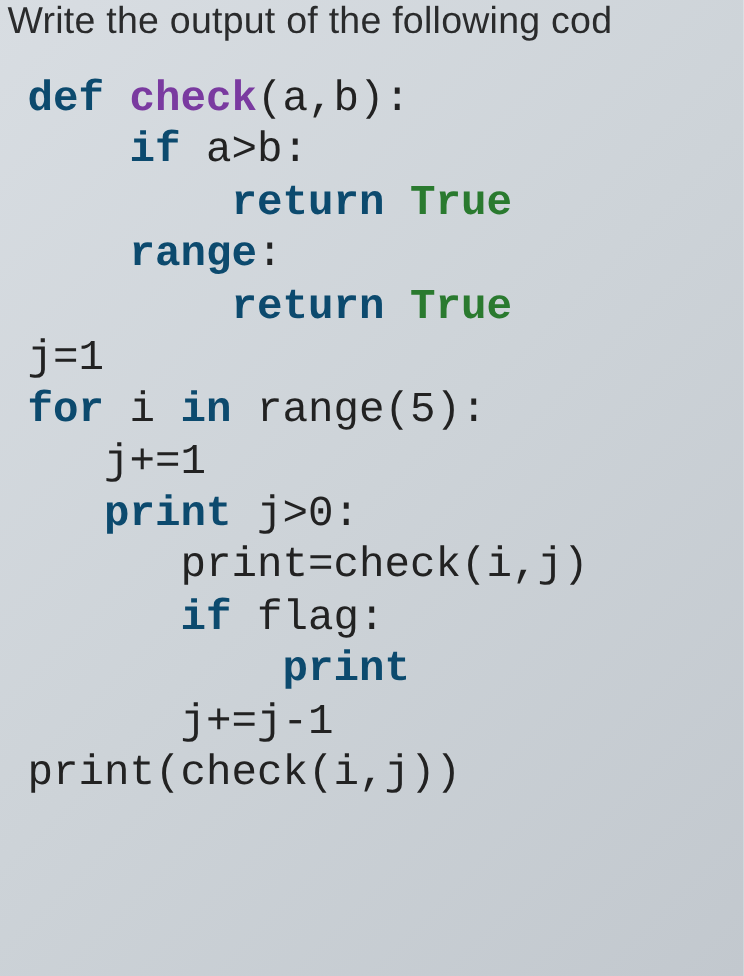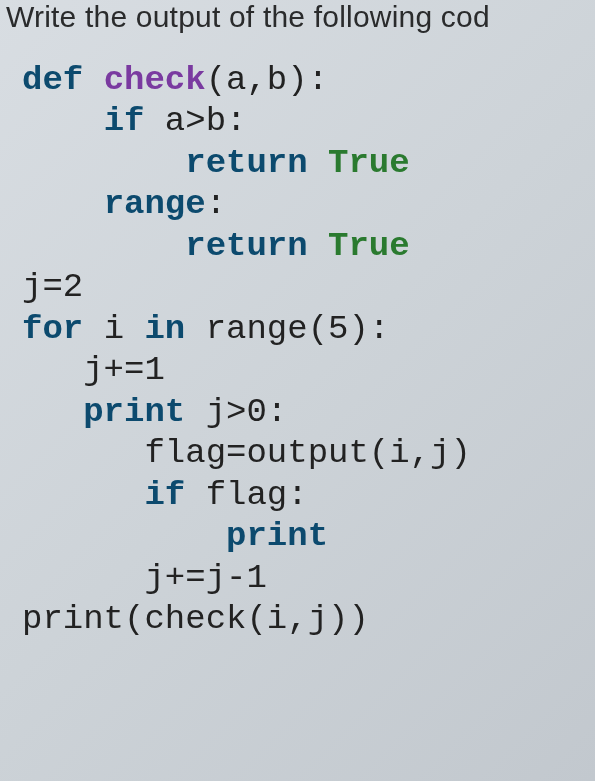--- a/index.html
+++ b/index.html
@@ -43,22 +43,22 @@
 <body>
 
 <div class="page">
   <div class="question">Write the output of the following cod</div>
 
   <div class="code"><span><span class="kw">def</span><span> </span><span class="fn">check</span><span class="id">(a,b):</span></span>
     <span><span class="kw">if</span><span> </span><span class="id">a&gt;b:</span></span>
         <span><span class="kw">return</span><span> </span><span class="bool">True</span></span>
     <span><span class="kw">range</span><span class="id">:</span></span>
         <span><span class="kw">return</span><span> </span><span class="bool">True</span></span>
-<span class="id">j=2</span>
+<span class="id">j=1</span>
 <span><span class="kw">for</span><span> </span><span class="id">i</span><span> </span><span class="kw">in</span><span> </span><span class="id">range(5):</span></span>
    <span class="id">j+=1</span>
    <span><span class="kw">print</span><span> </span><span class="id">j&gt;0:</span></span>
-      <span class="id">flag=output(i,j)</span>
+      <span class="id">print=check(i,j)</span>
       <span><span class="kw">if</span><span> </span><span class="id">flag:</span></span>
           <span class="kw">print</span>
       <span class="id">j+=j-1</span>
 <span class="id">print(check(i,j))</span></div>
 </div>
 
 </body></html>

